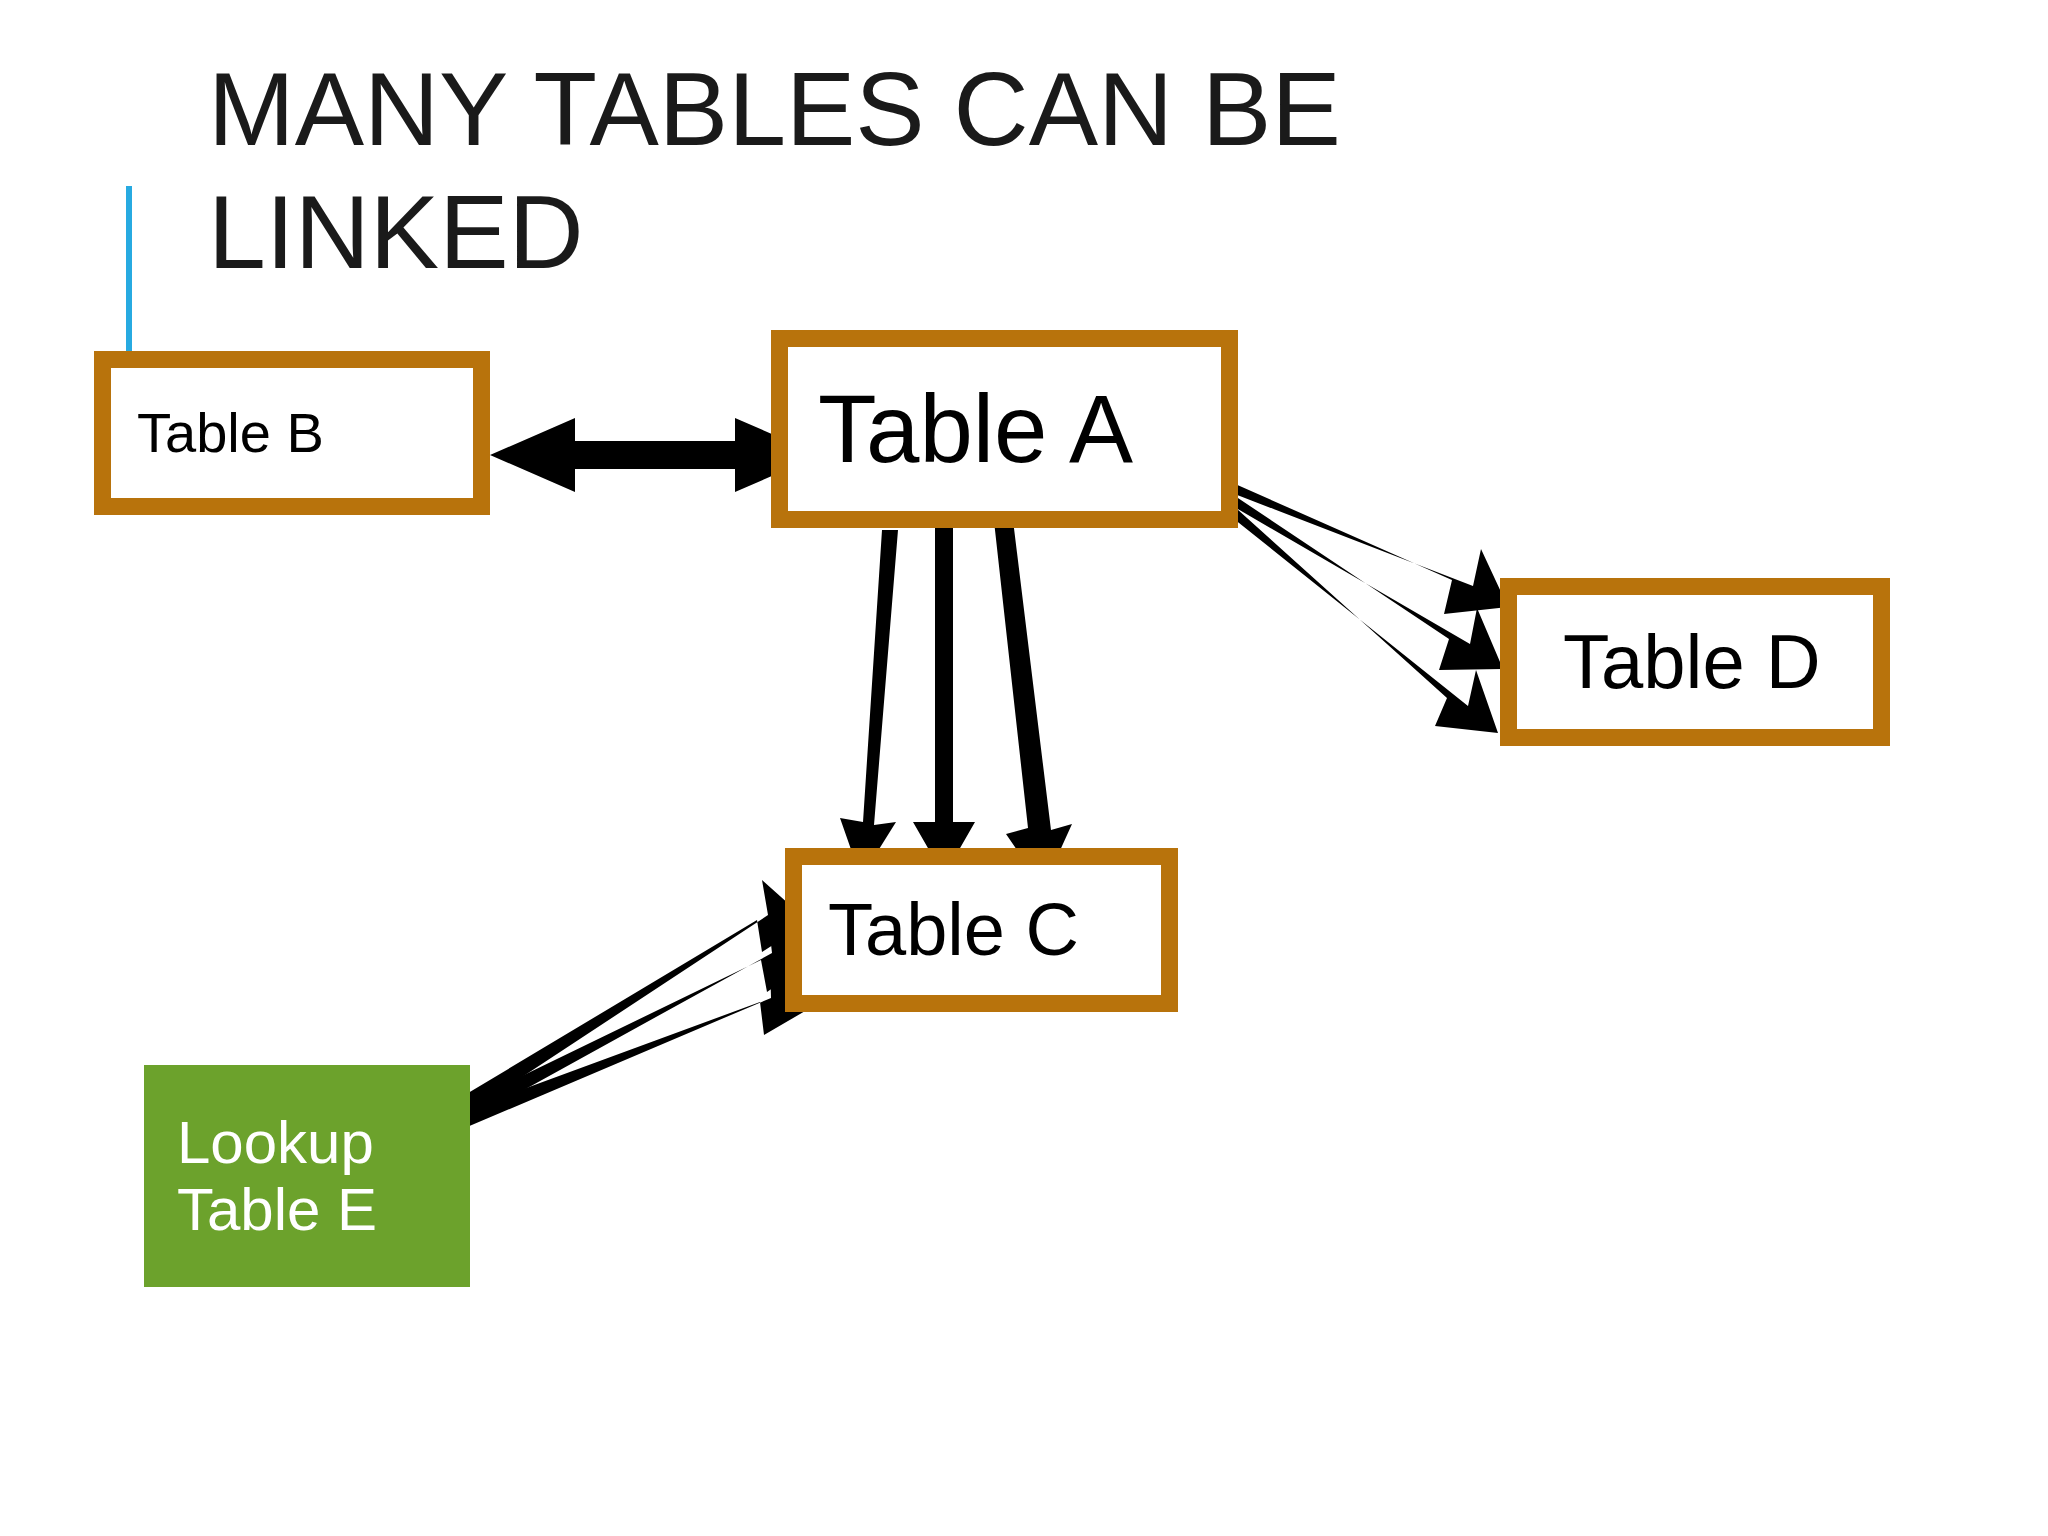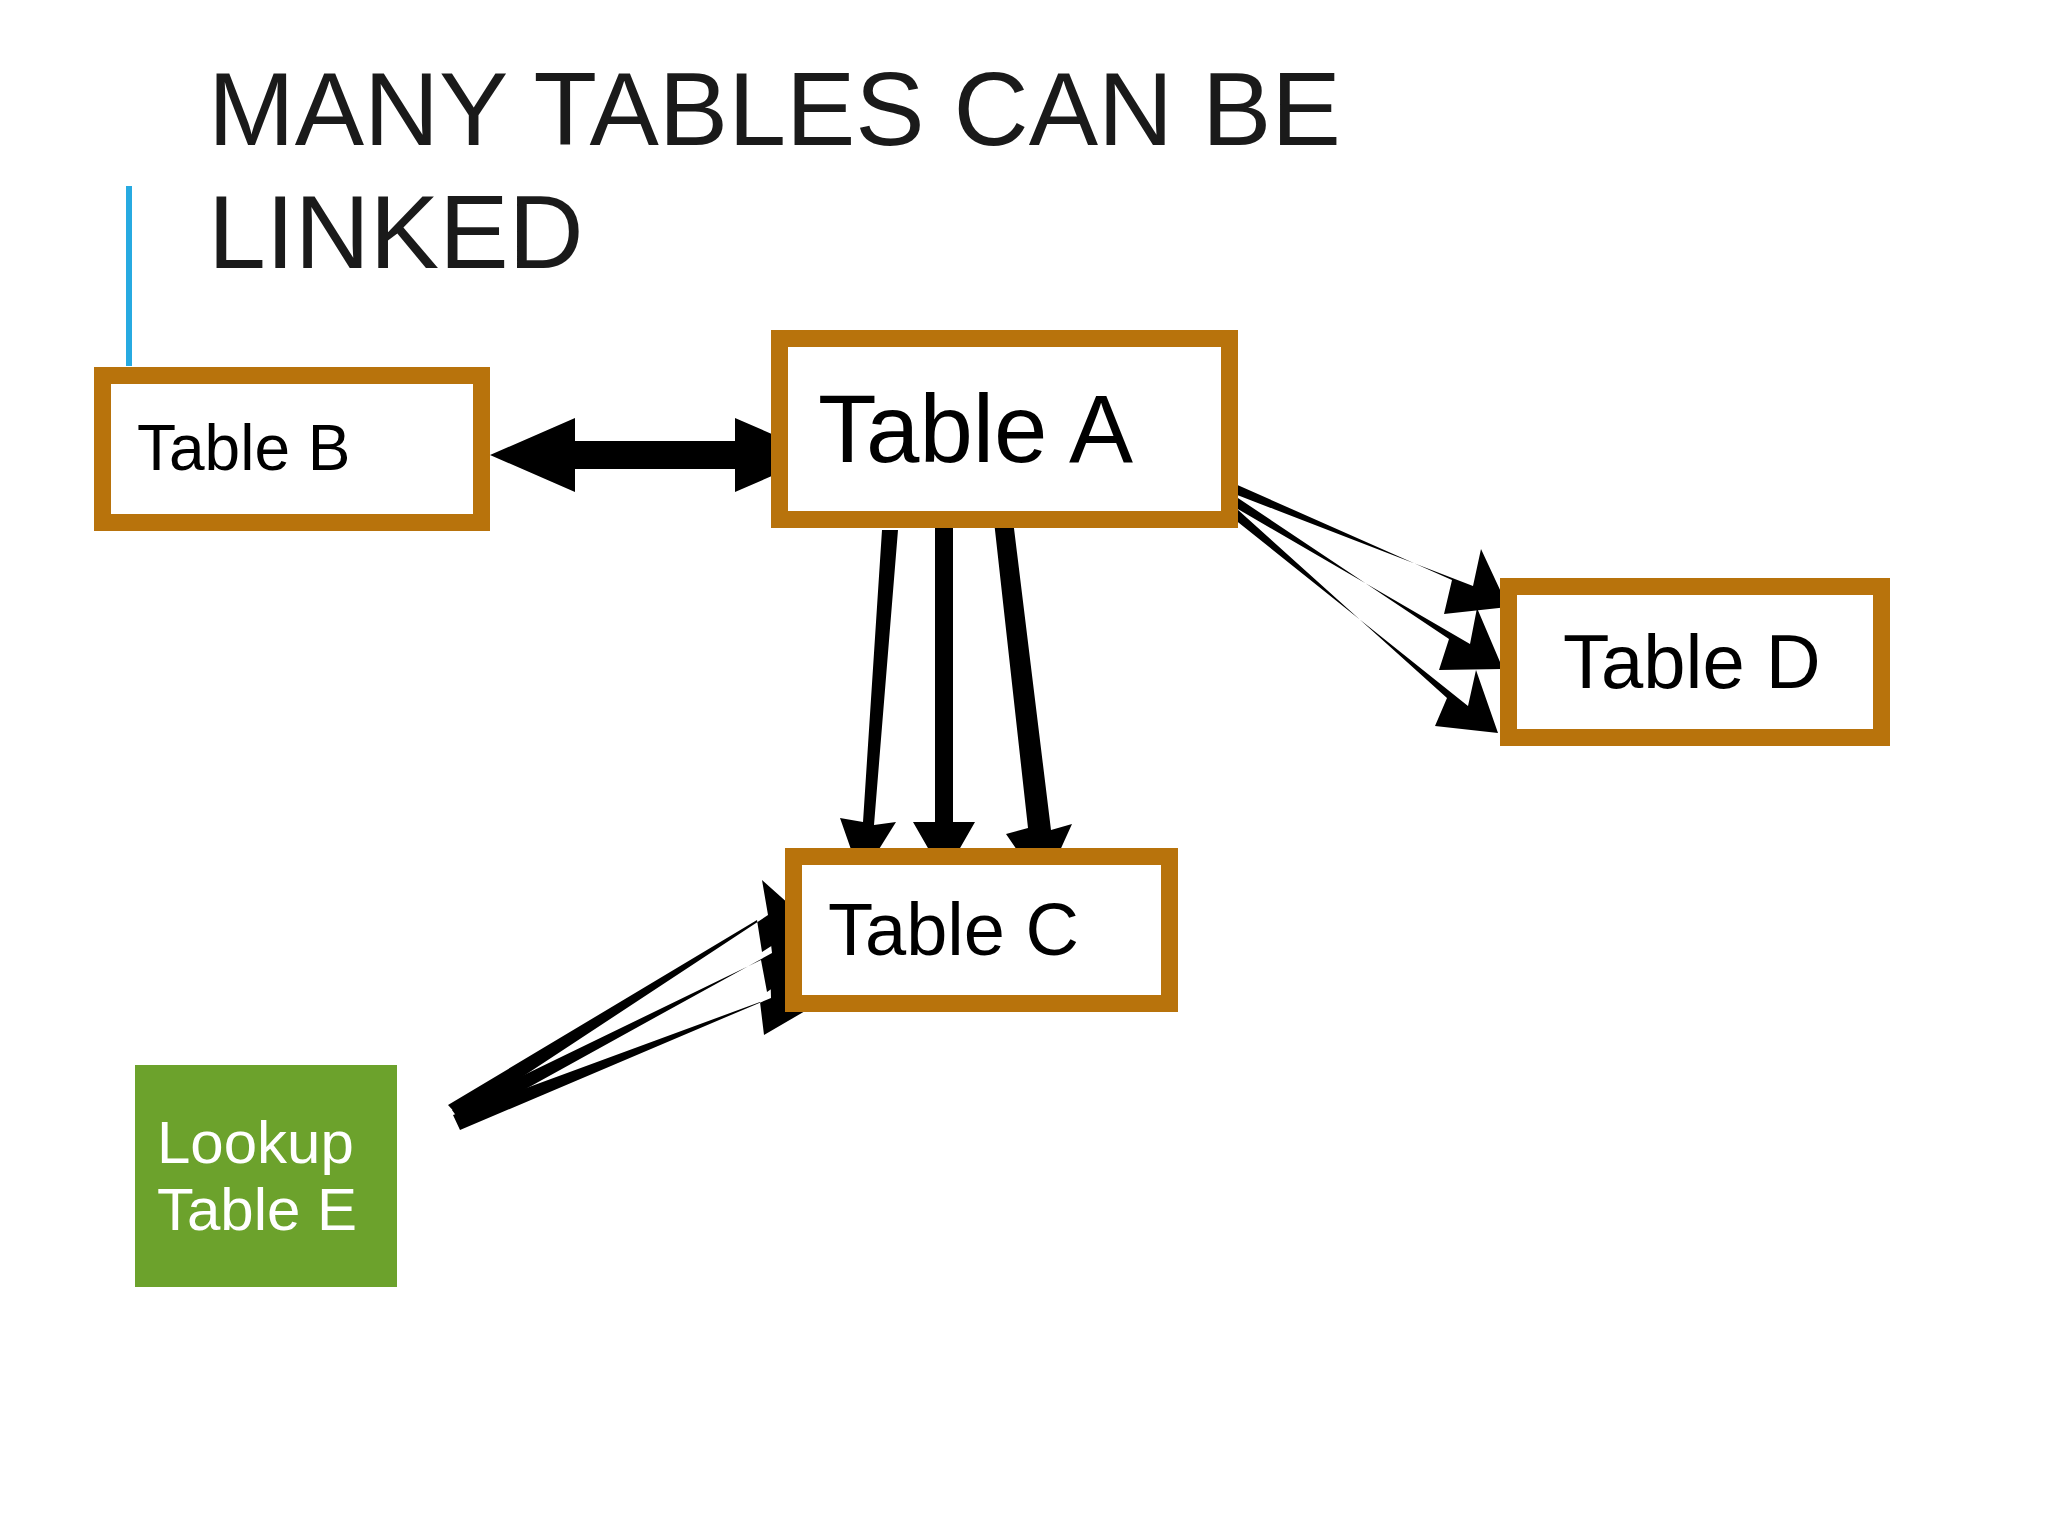--- a/index.html
+++ b/index.html
@@ -58,25 +58,25 @@
     border-style: solid;
   }
   .tbox-label {
     display: block;
     white-space: pre-line;
     line-height: 1.12;
   }
 
   
   #box-table-b {
-    left: 94px;  top: 367px;
+    left: 94px;  top: 351px;
     width: 396px; height: 164px;
     border-width: 17px;
     padding-left: 26px;
-    font-size: 64px;
+    font-size: 56px;
   }
   #box-table-a {
     left: 745px; top: 330px;
     width: 467px; height: 198px;
     border-width: 17px;
     padding-left: 30px;
     font-size: 96px;
   }
   #box-table-d {
     left: 1500px; top: 578px;
@@ -86,24 +86,24 @@
     font-size: 76px;
   }
   #box-table-c {
     left: 785px; top: 848px;
     width: 393px; height: 164px;
     border-width: 17px;
     padding-left: 26px;
     font-size: 74px;
   }
   #box-lookup-table-e {
-    left: 135px; top: 1065px;
-    width: 262px; height: 222px;
+    left: 144px; top: 1065px;
+    width: 326px; height: 222px;
     border: none;
-    padding-left: 22px;
+    padding-left: 33px;
     font-size: 60px;
     color: #ffffff;
   }
 
   
   #arrow-layer {
     position: absolute;
     left: 0; top: 0;
     width: 2048px; height: 1536px;
     pointer-events: none;

